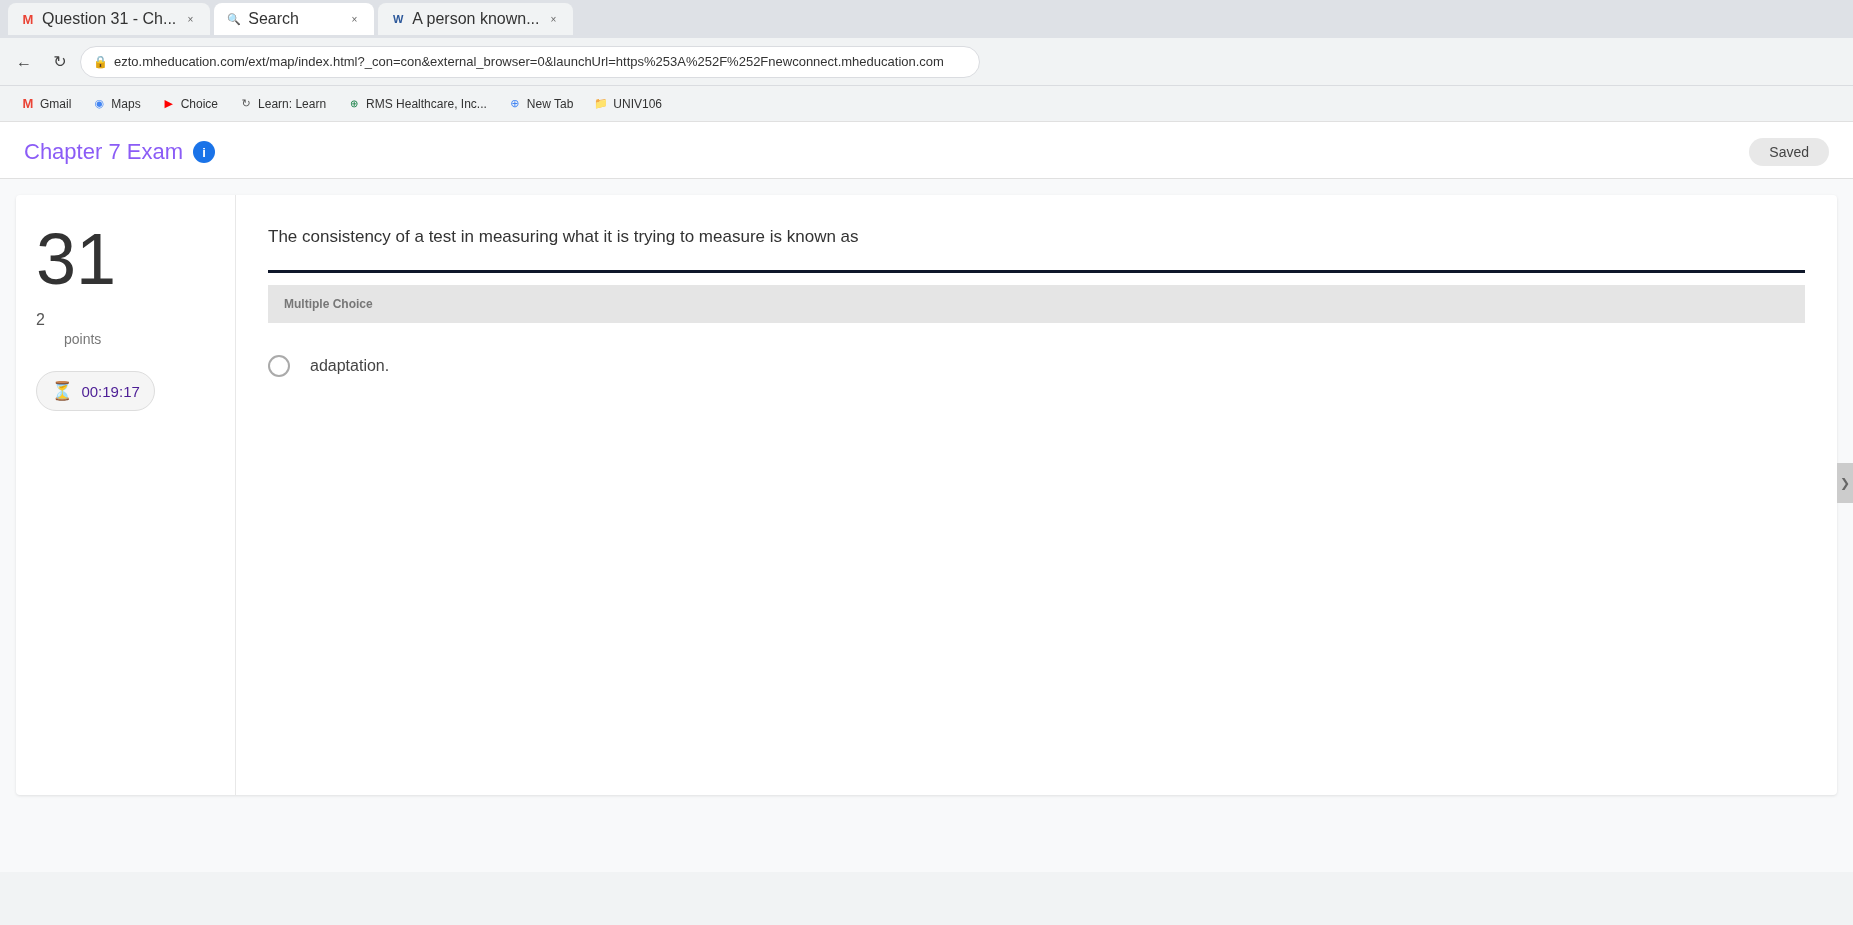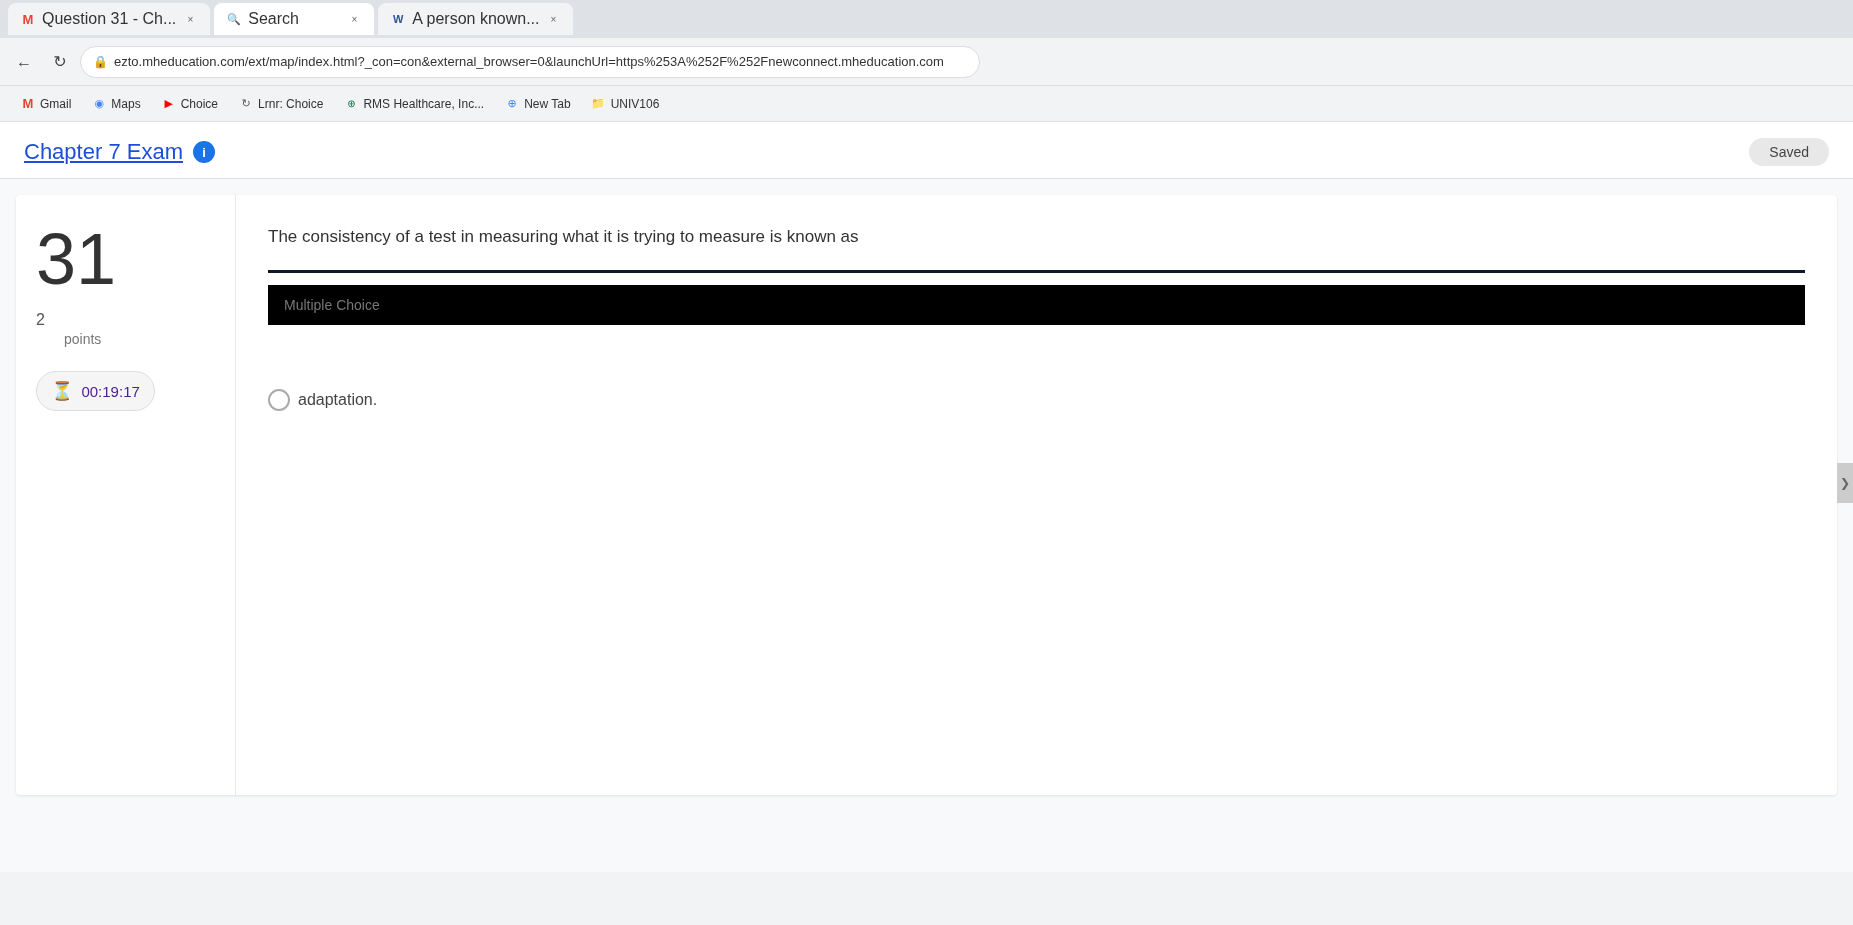--- a/index.html
+++ b/index.html
@@ -174,22 +174,21 @@
 
     .page-title-area {
       display: flex;
       align-items: center;
       gap: 10px;
     }
 
     .page-title {
       font-size: 22px;
       font-weight: 500;
-      color: #1d4ed8;
-      text-decoration: underline;
+      color: #8b5cf6;
     }
 
     .info-icon {
       width: 22px;
       height: 22px;
       border-radius: 50%;
       background: #1a73e8;
       color: white;
       display: flex;
       align-items: center;
@@ -297,40 +296,40 @@
     .question-text {
       font-size: 17px;
       color: #333;
       line-height: 1.6;
       margin-bottom: 12px;
       padding-bottom: 20px;
       border-bottom: 3px solid #0f172a;
     }
 
     .question-type {
-      font-size: 14px;
+      font-size: 12px;
       color: #777;
       margin-bottom: 32px;
       padding: 12px 0;
-      background: #000000;
+      background: #e5e5e5;
       padding-left: 16px;
+      font-weight: bold;
     }
 
     .answer-options {
       display: flex;
       flex-direction: column;
       gap: 40px;
     }
 
     .answer-option {
       display: flex;
       align-items: center;
-      gap: 8px;
-      cursor: pointer;
-      margin-top: 32px;
+      gap: 20px;
+      cursor: pointer;
     }
 
     .radio-btn {
       width: 22px;
       height: 22px;
       border-radius: 50%;
       border: 2px solid #aaa;
       flex-shrink: 0;
       cursor: pointer;
       background: #fff;
@@ -395,21 +394,21 @@
     <div class="bookmark-item">
       <span class="bookmark-favicon" style="color:#4285F4;">◉</span>
       <span>Maps</span>
     </div>
     <div class="bookmark-item">
       <span class="bookmark-favicon favicon-yt">▶</span>
       <span>Choice</span>
     </div>
     <div class="bookmark-item">
       <span class="bookmark-favicon" style="color:#555;">↻</span>
-      <span>Lrnr: Choice</span>
+      <span>Learn: Learn</span>
     </div>
     <div class="bookmark-item">
       <span class="bookmark-favicon favicon-rms">⊕</span>
       <span>RMS Healthcare, Inc...</span>
     </div>
     <div class="bookmark-item">
       <span class="bookmark-favicon" style="color:#4285F4;">⊕</span>
       <span>New Tab</span>
     </div>
     <div class="bookmark-item">

